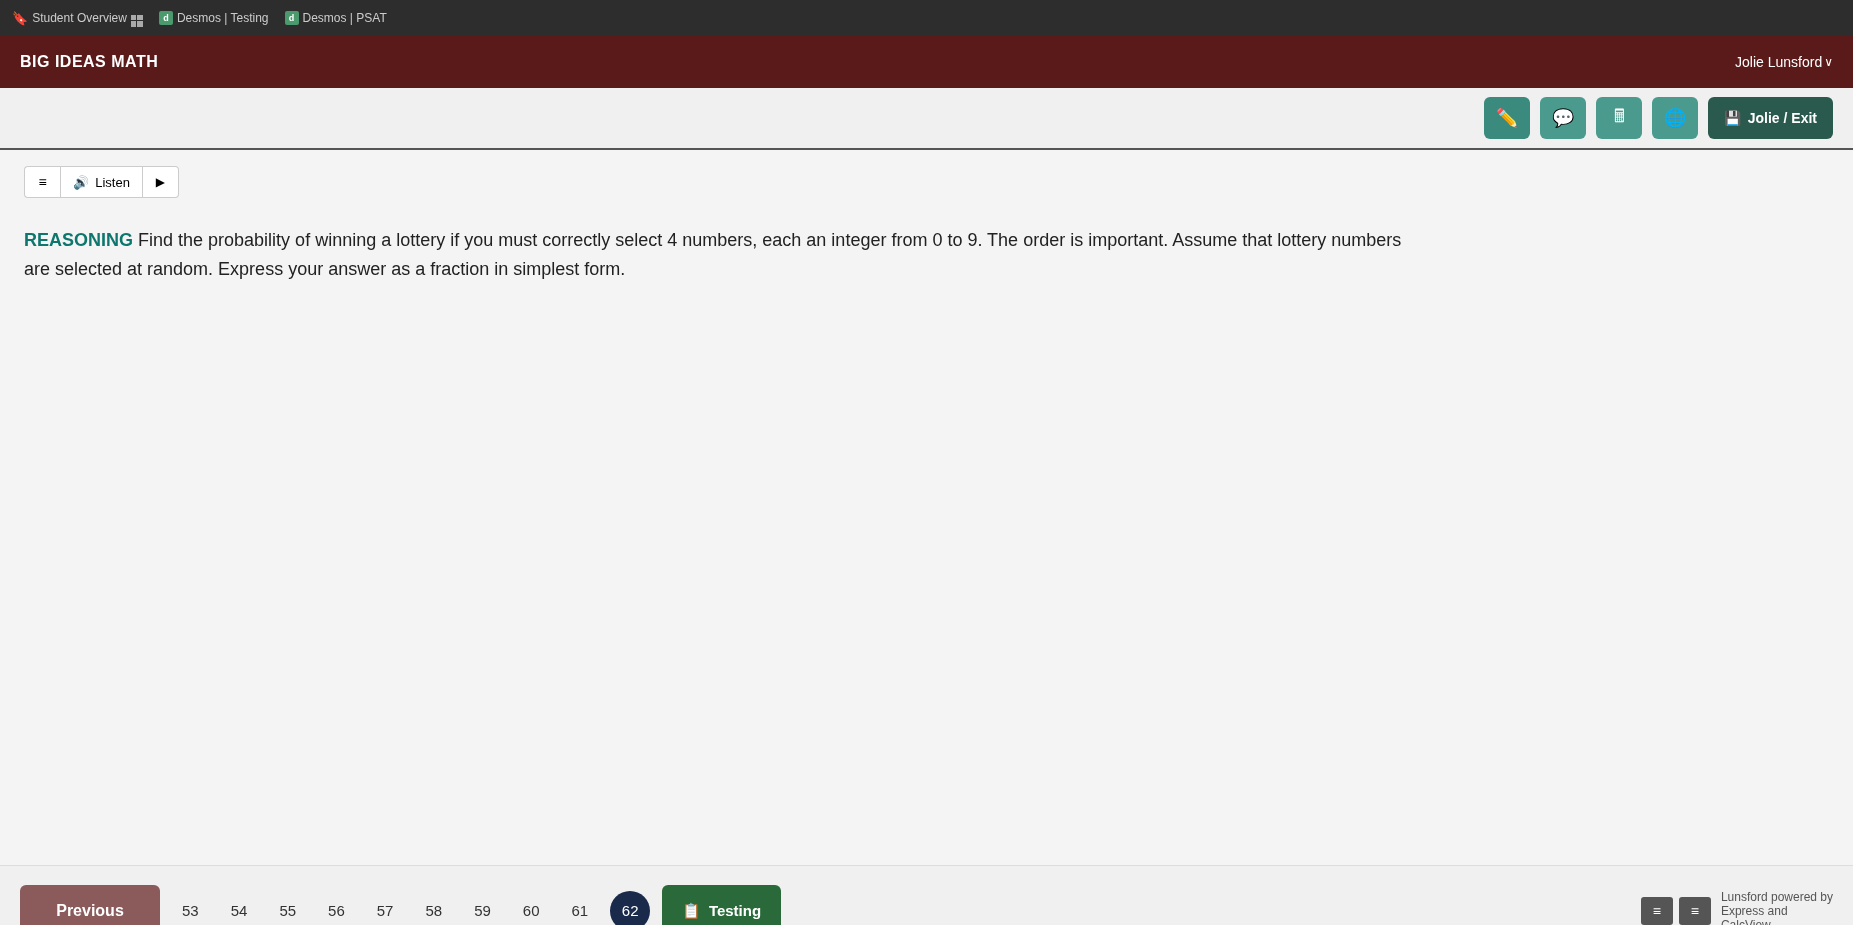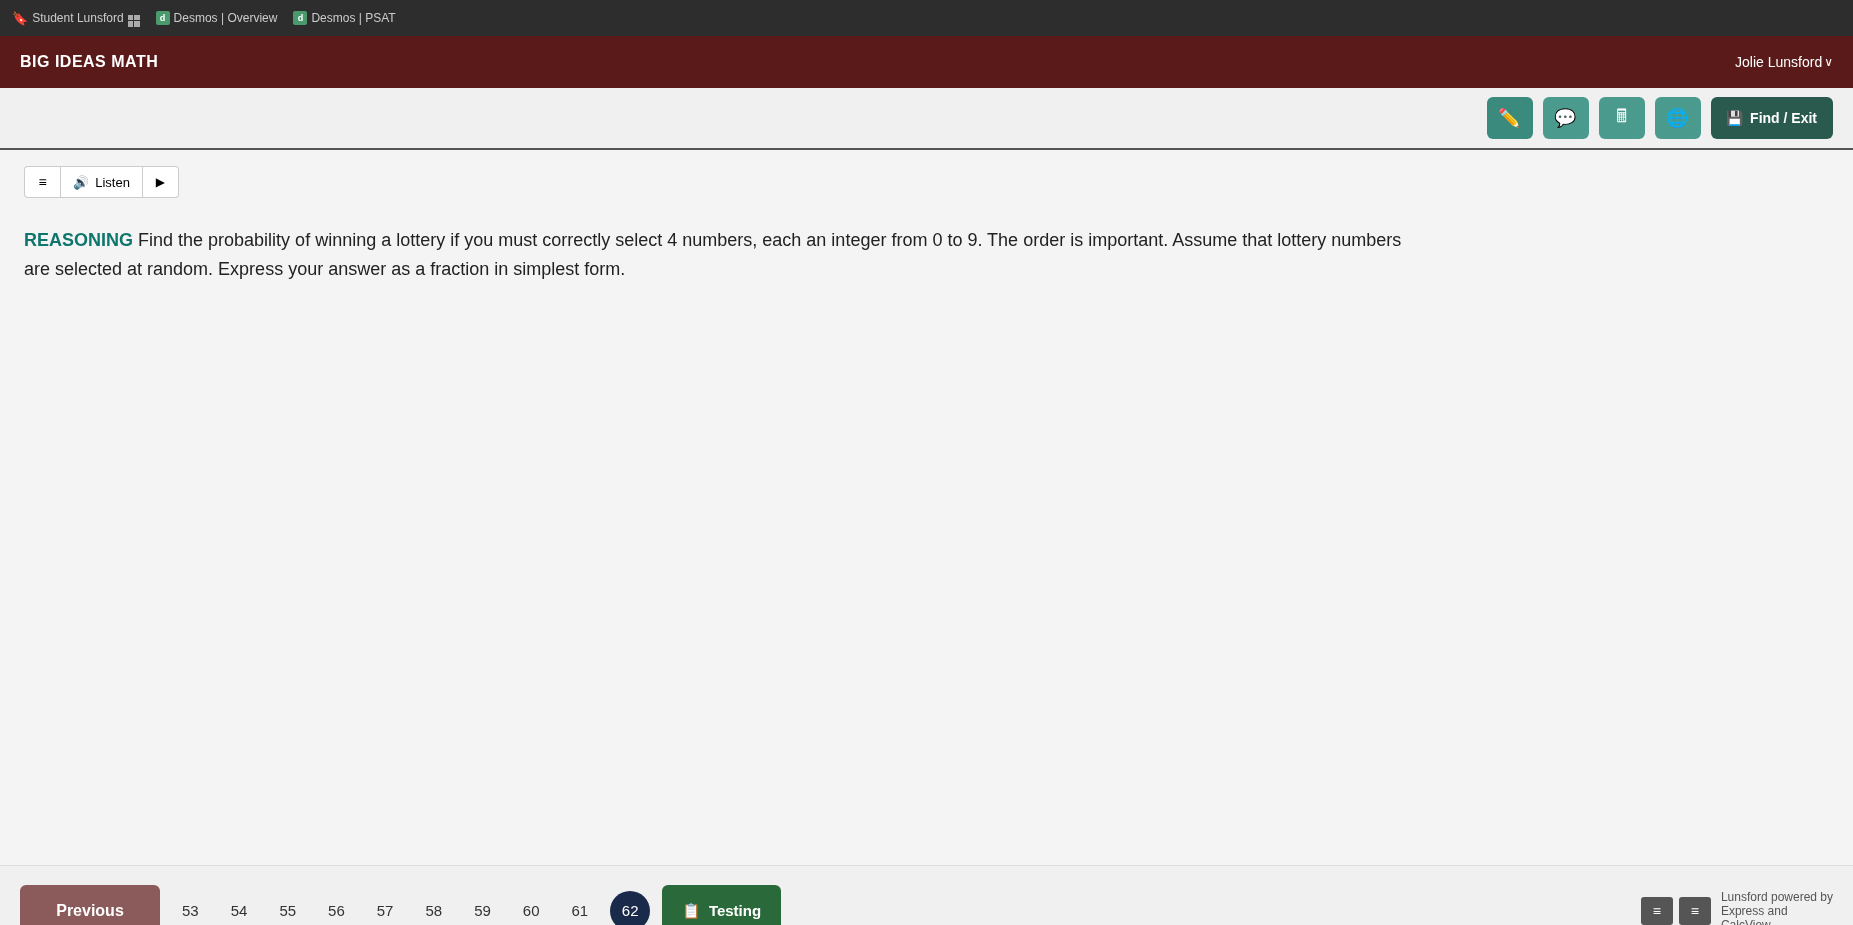--- a/index.html
+++ b/index.html
@@ -294,33 +294,33 @@
       font-size: 14px;
       cursor: pointer;
     }
   </style>
 </head>
 <body>
 
 <div class="browser-bar">
   <div class="browser-bar-item">
     <span class="bookmark-icon">🔖</span>
-    <span>Student Lunsford</span>
+    <span>Student Overview</span>
     <span>
       <div class="grid-icon">
           <span></span>
           <span></span>
           <span></span>
           <span></span>
         </div>
     </span>
   </div>
   <div class="browser-bar-item">
     <span class="tab-icon">d</span>
-    <span>Desmos | Overview</span>
+    <span>Desmos | Testing</span>
   </div>
   <div class="browser-bar-item">
     <span class="tab-icon">d</span>
     <span>Desmos | PSAT</span>
   </div>
 </div>
 
 <div class="app-header">
   <span class="app-title">BIG IDEAS MATH</span>
   <div class="user-section">
@@ -329,21 +329,21 @@
   </div>
 </div>
 
 <div class="toolbar-row">
   <button class="toolbar-btn teal">✏️</button>
   <button class="toolbar-btn teal-light">💬</button>
   <button class="toolbar-btn teal-light">🖩</button>
   <button class="toolbar-btn teal-light">🌐</button>
   <button class="save-exit-btn">
     <span>💾</span>
-    <span>Find / Exit</span>
+    <span>Jolie / Exit</span>
   </button>
 </div>
 
 <div class="main-content">
 
   <div class="listen-bar">
     <button class="listen-btn-left">≡</button>
     <button class="listen-btn-main">
       <span class="speaker-icon">🔊</span>
       <span>Listen</span>

